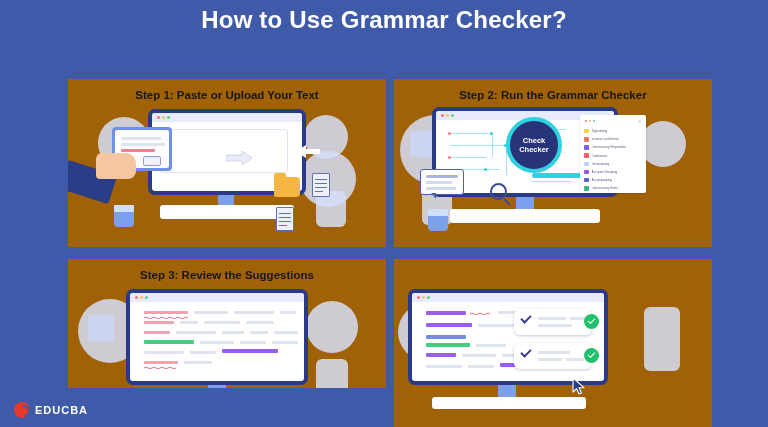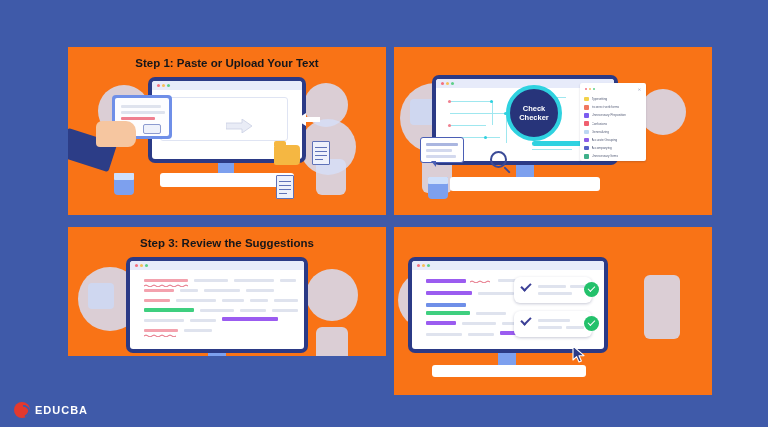--- a/index.html
+++ b/index.html
@@ -21,22 +21,23 @@
     text-align: center;
     color: #ffffff;
     font-size: 24px;
     font-weight: bold;
     letter-spacing: 0.2px;
   }
 
   
   .panel {
     position: absolute;
-    background: #f97316;
+    background: #a16207;
     overflow: hidden;
+    margin-top: 32px;
   }
   #panel-1 { left: 68px;  top: 47px;  width: 318px; height: 168px; }
   #panel-2 { left: 394px; top: 47px;  width: 318px; height: 168px; }
   #panel-3 { left: 68px;  top: 227px; width: 318px; height: 129px; }
   #panel-4 { left: 394px; top: 227px; width: 318px; height: 168px; }
 
   .panel-title {
     position: absolute;
     left: 0; top: 10px; width: 100%;
     text-align: center;
@@ -288,20 +289,21 @@
     font-size: 11px;
     font-weight: bold;
     letter-spacing: 1px;
   }
 </style>
 </head>
 <body>
 
 <div id="stage">
 
+  <div id="title">How to Use Grammar Checker?</div>
 
   <div class="panel" id="panel-1">
     <div class="panel-title">Step 1: Paste or Upload Your Text</div>
     <div class="art">
 
       <div class="ghost circ" style="left:30px;top:12px;width:52px;height:52px;"></div>
       <div class="ghost" style="left:44px;top:28px;width:26px;height:26px;border-radius:4px;background:#cdd8f5;"></div>
       <div class="ghost circ" style="left:236px;top:10px;width:44px;height:44px;"></div>
       <div class="ghost circ" style="left:232px;top:46px;width:56px;height:56px;"></div>
       <div class="ghost" style="left:248px;top:86px;width:30px;height:36px;border-radius:6px;"></div>
@@ -352,20 +354,21 @@
       <div class="hand-palm" style="left:28px;top:48px;width:40px;height:26px;z-index:11;"></div>
       <div class="hand-arm" style="left:-6px;top:62px;width:52px;height:30px;transform:rotate(18deg);z-index:9;"></div>
 
       <div style="position:absolute;left:46px;top:100px;width:20px;height:22px;background:#7da0ee;border-radius:1px 1px 4px 4px;">
         <div style="position:absolute;left:0;top:0;width:20px;height:7px;background:#cfe0fb;border-radius:1px;"></div>
       </div>
     </div>
   </div>
 
   <div class="panel" id="panel-2">
+    <div class="panel-title">Step 2: Run the Grammar Checker</div>
     <div class="art">
 
       <div class="ghost circ" style="left:6px;top:10px;width:70px;height:70px;"></div>
       <div class="ghost" style="left:16px;top:26px;width:26px;height:26px;border-radius:4px;background:#cdd8f5;"></div>
       <div class="ghost" style="left:28px;top:80px;width:30px;height:40px;border-radius:6px;"></div>
       <div class="ghost circ" style="left:246px;top:16px;width:46px;height:46px;"></div>
 
       <div class="monitor" style="left:38px;top:2px;width:186px;height:90px;">
         <div class="screen">
           <div class="titlebar">

